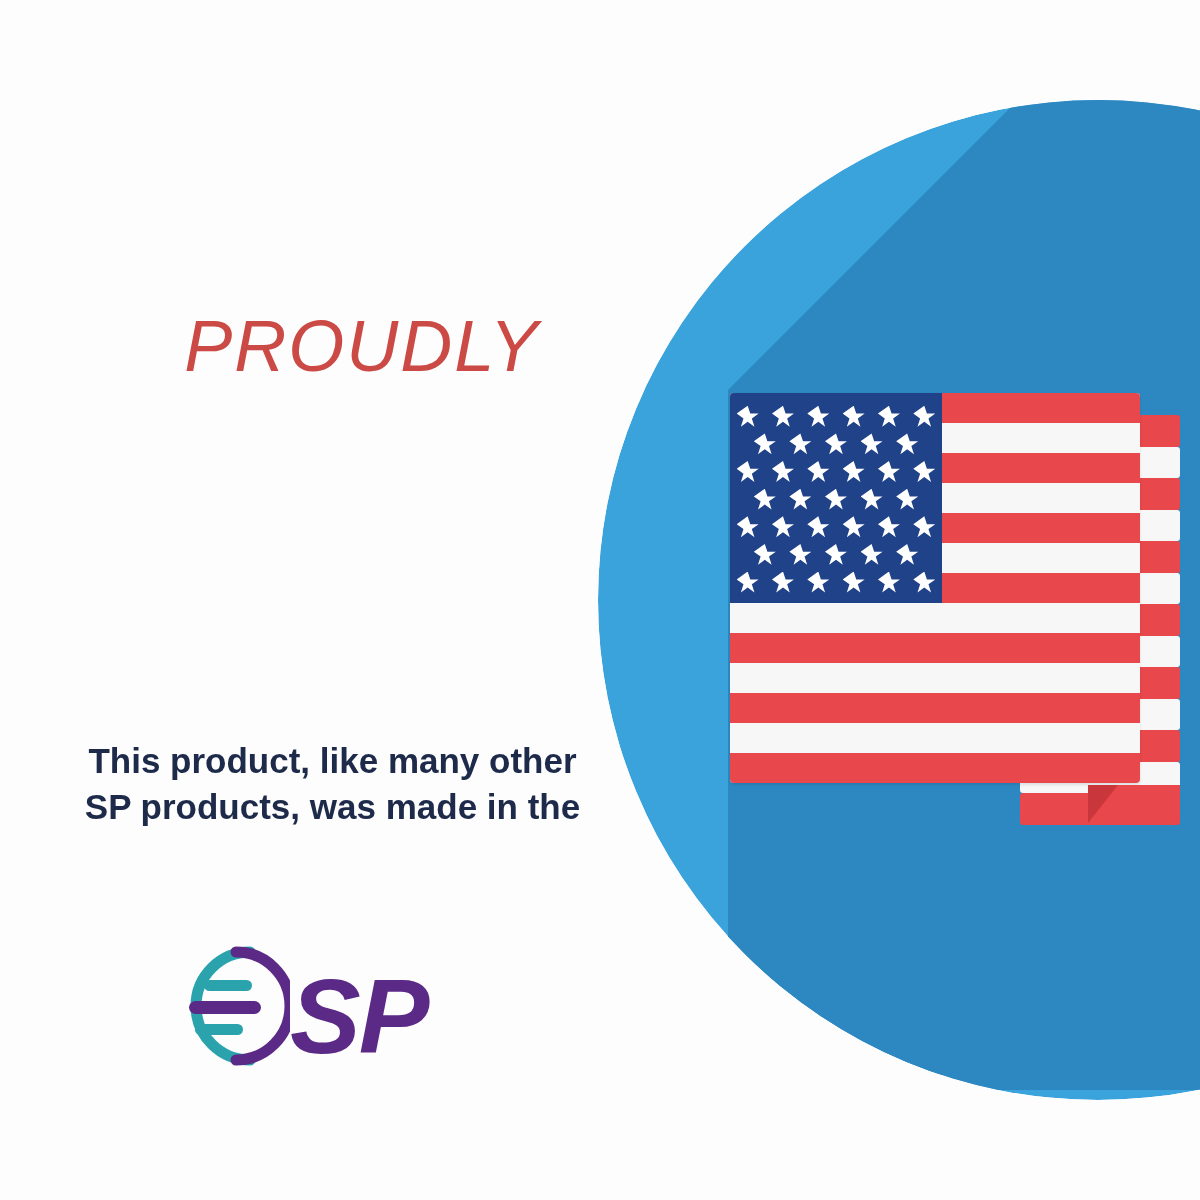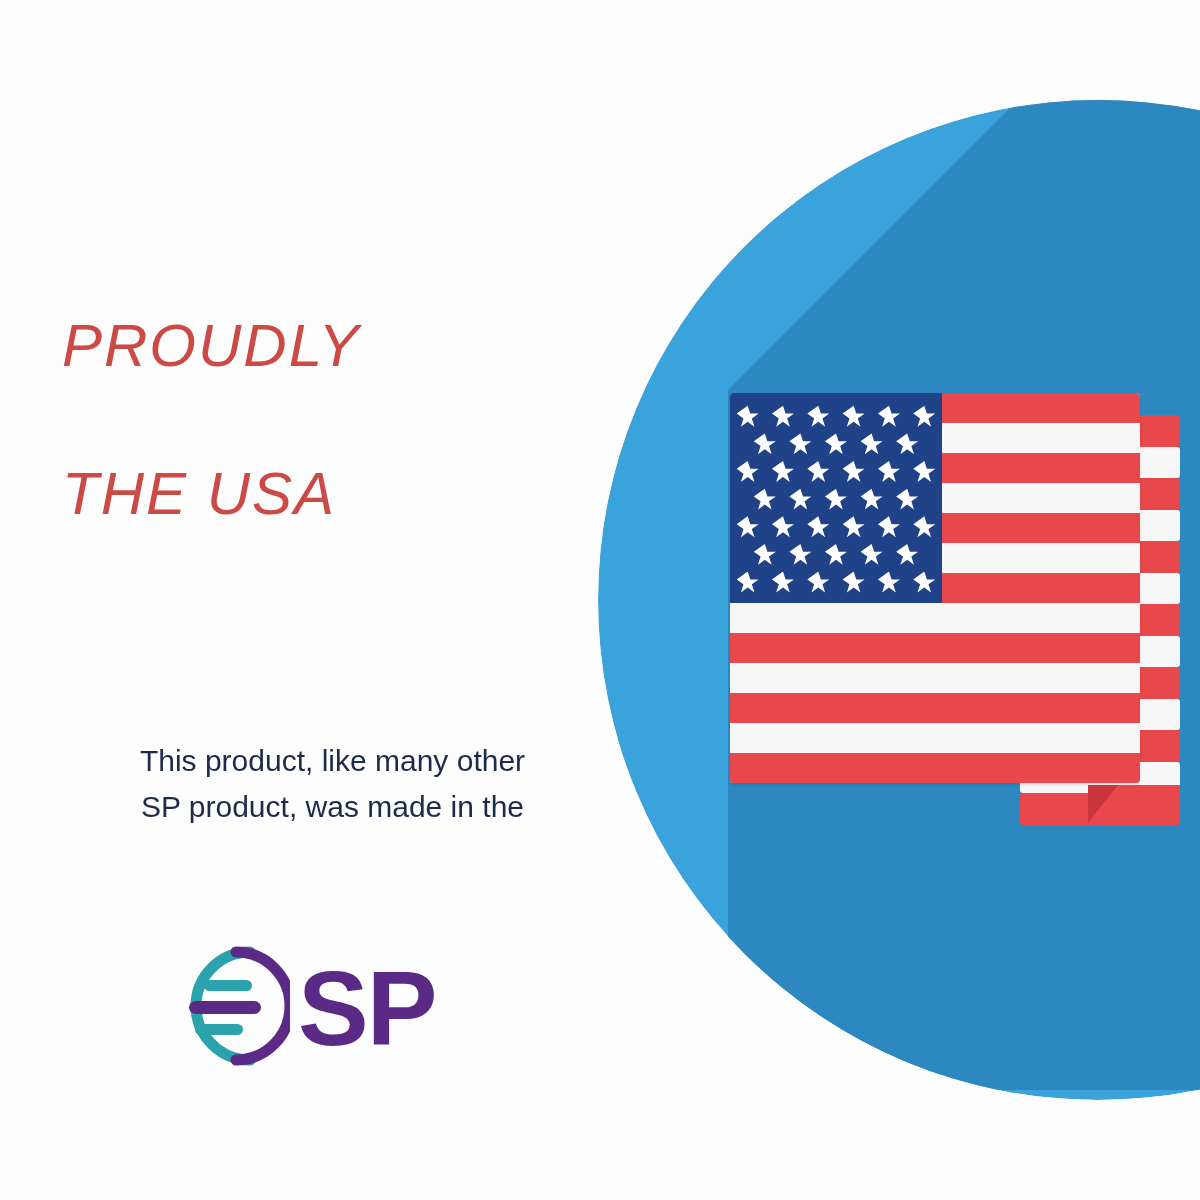--- a/index.html
+++ b/index.html
@@ -140,62 +140,63 @@
   .headline {
     position: absolute;
     left: 62px;
     top: 272px;
     width: 600px;
   }
   .headline .hl {
     font-family: "Liberation Sans", sans-serif;
     font-style: italic;
     font-weight: 400;
-    font-size: 60px;
+    font-size: 72px;
     line-height: 148px;
     letter-spacing: 2px;
     color: #cc4a45;
     white-space: nowrap;
+    text-align: center;
   }
 
   .body-copy {
     position: absolute;
     left: 60px;
     top: 738px;
     width: 545px;
     text-align: center;
     font-family: "Liberation Sans", sans-serif;
-    font-size: 30px;
+    font-size: 35px;
     line-height: 46px;
-    font-weight: 400;
+    font-weight: 700;
     color: #1e2a4a;
   }
   .body-copy .bl { display: block; }
   .body-copy .bl:last-child { text-align: center; }
 
   
   .logo {
     position: absolute;
     left: 168px;
     top: 940px;
     width: 340px;
     height: 140px;
   }
   .logo-mark { position: absolute; left: 0; top: 0; }
   .logo-text {
     position: absolute;
     left: 122px;
-    top: 2px;
+    top: 10px;
     font-family: "Liberation Sans", sans-serif;
+    font-style: italic;
     font-weight: 700;
     font-size: 106px;
     letter-spacing: -2px;
     color: #5b2a87;
     line-height: 132px;
-    margin-left: 8px;
   }
 </style>
 </head>
 <body>
 
 <div id="stage">
 
   <div class="circle-wrap">
     <div class="circle-bg"></div>
     <div class="long-shadow2"></div>
@@ -291,26 +292,25 @@
             </div>
           </div>
       </div>
     </div>
     <div class="fold"></div>
     <div class="fold-notch"></div>
   </div>
 
   <div class="headline">
     <div class="hl">PROUDLY</div>
-    <div class="hl">THE USA</div>
   </div>
 
   <div class="body-copy">
     <span class="bl">This product, like many other</span>
-    <span class="bl">SP product, was made in the</span>
+    <span class="bl">SP products, was made in the</span>
   </div>
 
   <div class="logo">
     <svg class="logo-mark" width="122" height="132" viewBox="0 0 122 132">
 
       <path d="M 86 12
                A 54 54 0 1 0 86 120" fill="none" stroke="#2aa3ad" stroke-width="11" stroke-linecap="round" transform="translate(-4,0)"></path>
 
       <path d="M 62 12
                A 54 54 0 1 1 62 120" fill="none" stroke="#5b2a87" stroke-width="11" stroke-linecap="round" transform="translate(6,0)"></path>

